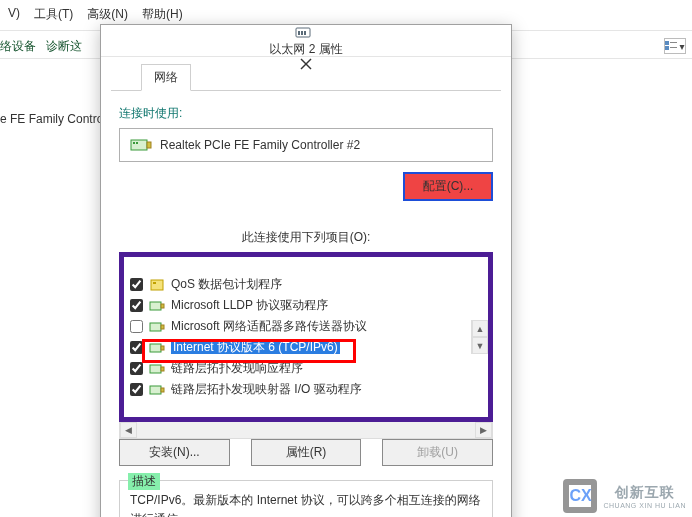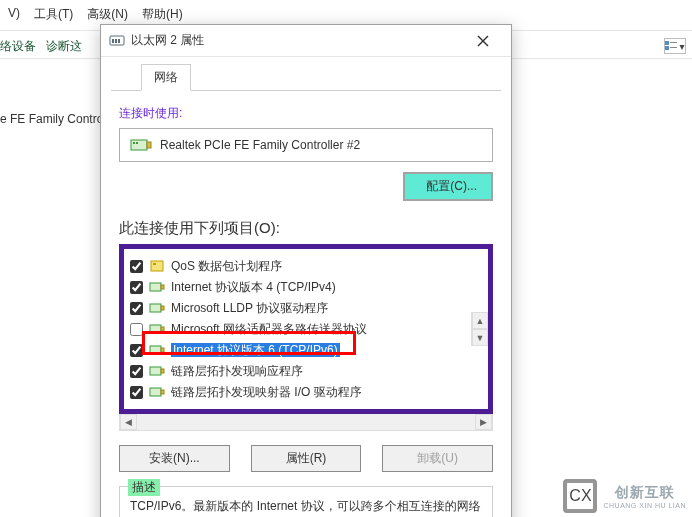--- a/index.html
+++ b/index.html
@@ -79,20 +79,21 @@
     background: #ffffff;
     border: 1px solid #a0a0a0;
     box-shadow: 0 4px 16px rgba(0,0,0,0.25);
   }
   .titlebar {
     height: 32px;
     display: flex;
     align-items: center;
     padding: 0 8px;
     border-bottom: 1px solid #e5e5e5;
+    flex-direction: column;
   }
   .titlebar .icon {
     width:16px;height:16px;margin-right:6px;
   }
   .titlebar .title { flex:1; font-size:12px; }
   .titlebar .close {
     width:40px;height:24px;display:flex;align-items:center;justify-content:center;
     font-size:14px;cursor:pointer;
   }
   .tabstrip {
@@ -104,43 +105,43 @@
   .tab {
     padding:4px 12px;
     background:#fff;
     border:1px solid #cfcfcf;
     border-bottom:1px solid #fff;
     position:relative;
     top:1px;
     font-size:12px;
   }
   .panel { padding: 14px 18px 10px 18px; }
-  .label-row { margin-bottom:6px; font-size:12px;color:#6d28d9;}
+  .label-row { margin-bottom:6px; font-size:12px;color:#0f766e;}
   .adapter-box {
     border:1px solid #b0b0b0;
     padding:8px 10px;
     display:flex;align-items:center;gap:8px;
     background:#fff;
   }
   .nic-icon {
     width:22px;height:16px;display:inline-block;
   }
   .button-row-right { display:flex;justify-content:flex-end;margin-top:10px; }
   .win-btn {
     min-width:90px;
     padding:4px 14px;
     border:1px solid #8a8a8a;
     background:#f0f0f0;
     font-size:12px;
     text-align:center;
     cursor:pointer;
   }
-  .win-btn.primary { border:2px solid #a3a3a3; background:#5eead4;text-align:right; }
+  .win-btn.primary { border:2px solid #1d4ed8; background:#ef4444; }
   .win-btn.disabled { color:#a0a0a0; cursor:default; }
-  .list-label { margin-top:18px; margin-bottom:6px; font-size:15px; }
+  .list-label { margin-top:28px; margin-bottom:6px; font-size:12px;text-align:center; }
   .listbox {
     border:5px solid #4c1d95;
     height:170px;
     background:#fff;
     position:relative;
     display:flex;
     align-items:center;
   }
   .list-inner { flex:1; overflow:hidden; padding:2px 0; }
   .list-item {
@@ -164,21 +165,21 @@
   .vscroll {
     width:17px;background:#f0f0f0;border-left:1px solid #ddd;
     display:flex;flex-direction:column;justify-content:space-between;
   }
   .vscroll .arrow{height:17px;display:flex;align-items:center;justify-content:center;font-size:9px;color:#666;background:#f0f0f0;border:1px solid #ddd;cursor:pointer;}
   .hscroll {
     border:1px solid #ddd;border-top:none;height:17px;background:#f0f0f0;
     display:flex;justify-content:space-between;
   }
   .hscroll .arrow{width:17px;display:flex;align-items:center;justify-content:center;font-size:9px;color:#666;background:#f0f0f0;border:1px solid #ddd;cursor:pointer;}
-  .btn-row3 { display:flex;gap:21px;margin-top:14px; justify-content:flex-end;}
+  .btn-row3 { display:flex;gap:21px;justify-content:flex-end;}
   .desc-group {
     margin-top:14px;
     border:1px solid #cfcfcf;
     padding:10px 10px 12px 10px;
     position:relative;
   }
   .desc-group .legend {
     position:absolute; top:-8px; left:8px;
     background:#86efac; padding:0 4px; font-size:12px;
   }
@@ -186,23 +187,23 @@
   
   .watermark {
     position:absolute;
     right:6px; bottom:4px;
     display:flex;align-items:center;gap:6px;
     opacity:0.75;
     color:#7a8a94;
     font-size:12px;
   }
   .watermark .logo {
-    width:34px;height:34px;border:4px solid #737373;border-radius:4px;
+    width:34px;height:34px;border:6px solid #737373;border-radius:4px;
     display:flex;align-items:center;justify-content:center;
-    font-weight:normal;color:#000000;font-size:16px;
+    font-weight:bold;color:#3b82f6;font-size:16px;
   }
 </style>
 </head>
 <body>
 
 <div class="backdrop-menu">
   <span>V)</span>
   <span>工具(T)</span>
   <span>高级(N)</span>
   <span>帮助(H)</span>
@@ -276,28 +277,20 @@
                 <rect x="4" y="4" width="3" height="2" fill="#c0a000"></rect>
               </svg></span>
             <span class="proto-text">QoS 数据包计划程序</span>
           </div>
           <div class="list-item">
             <input type="checkbox" checked="" style="">
             <span class="proto-icon"><svg width="16" height="14" viewBox="0 0 16 14">
                 <rect x="1" y="3" width="11" height="8" fill="#d8f0d0" stroke="#3a9a3a"></rect>
                 <rect x="12" y="5" width="3" height="4" fill="#d0c040" stroke="#a08020"></rect>
               </svg></span>
-            <span class="proto-text">Internet 协议版本 4 (TCP/IPv4)</span>
-          </div>
-          <div class="list-item">
-            <input type="checkbox" checked="" style="">
-            <span class="proto-icon"><svg width="16" height="14" viewBox="0 0 16 14">
-                <rect x="1" y="3" width="11" height="8" fill="#d8f0d0" stroke="#3a9a3a"></rect>
-                <rect x="12" y="5" width="3" height="4" fill="#d0c040" stroke="#a08020"></rect>
-              </svg></span>
             <span class="proto-text">Microsoft LLDP 协议驱动程序</span>
           </div>
           <div class="list-item">
             <input type="checkbox" style="">
             <span class="proto-icon"><svg width="16" height="14" viewBox="0 0 16 14">
                 <rect x="1" y="3" width="11" height="8" fill="#d8f0d0" stroke="#3a9a3a"></rect>
                 <rect x="12" y="5" width="3" height="4" fill="#d0c040" stroke="#a08020"></rect>
               </svg></span>
             <span class="proto-text">Microsoft 网络适配器多路传送器协议</span>
           </div>

